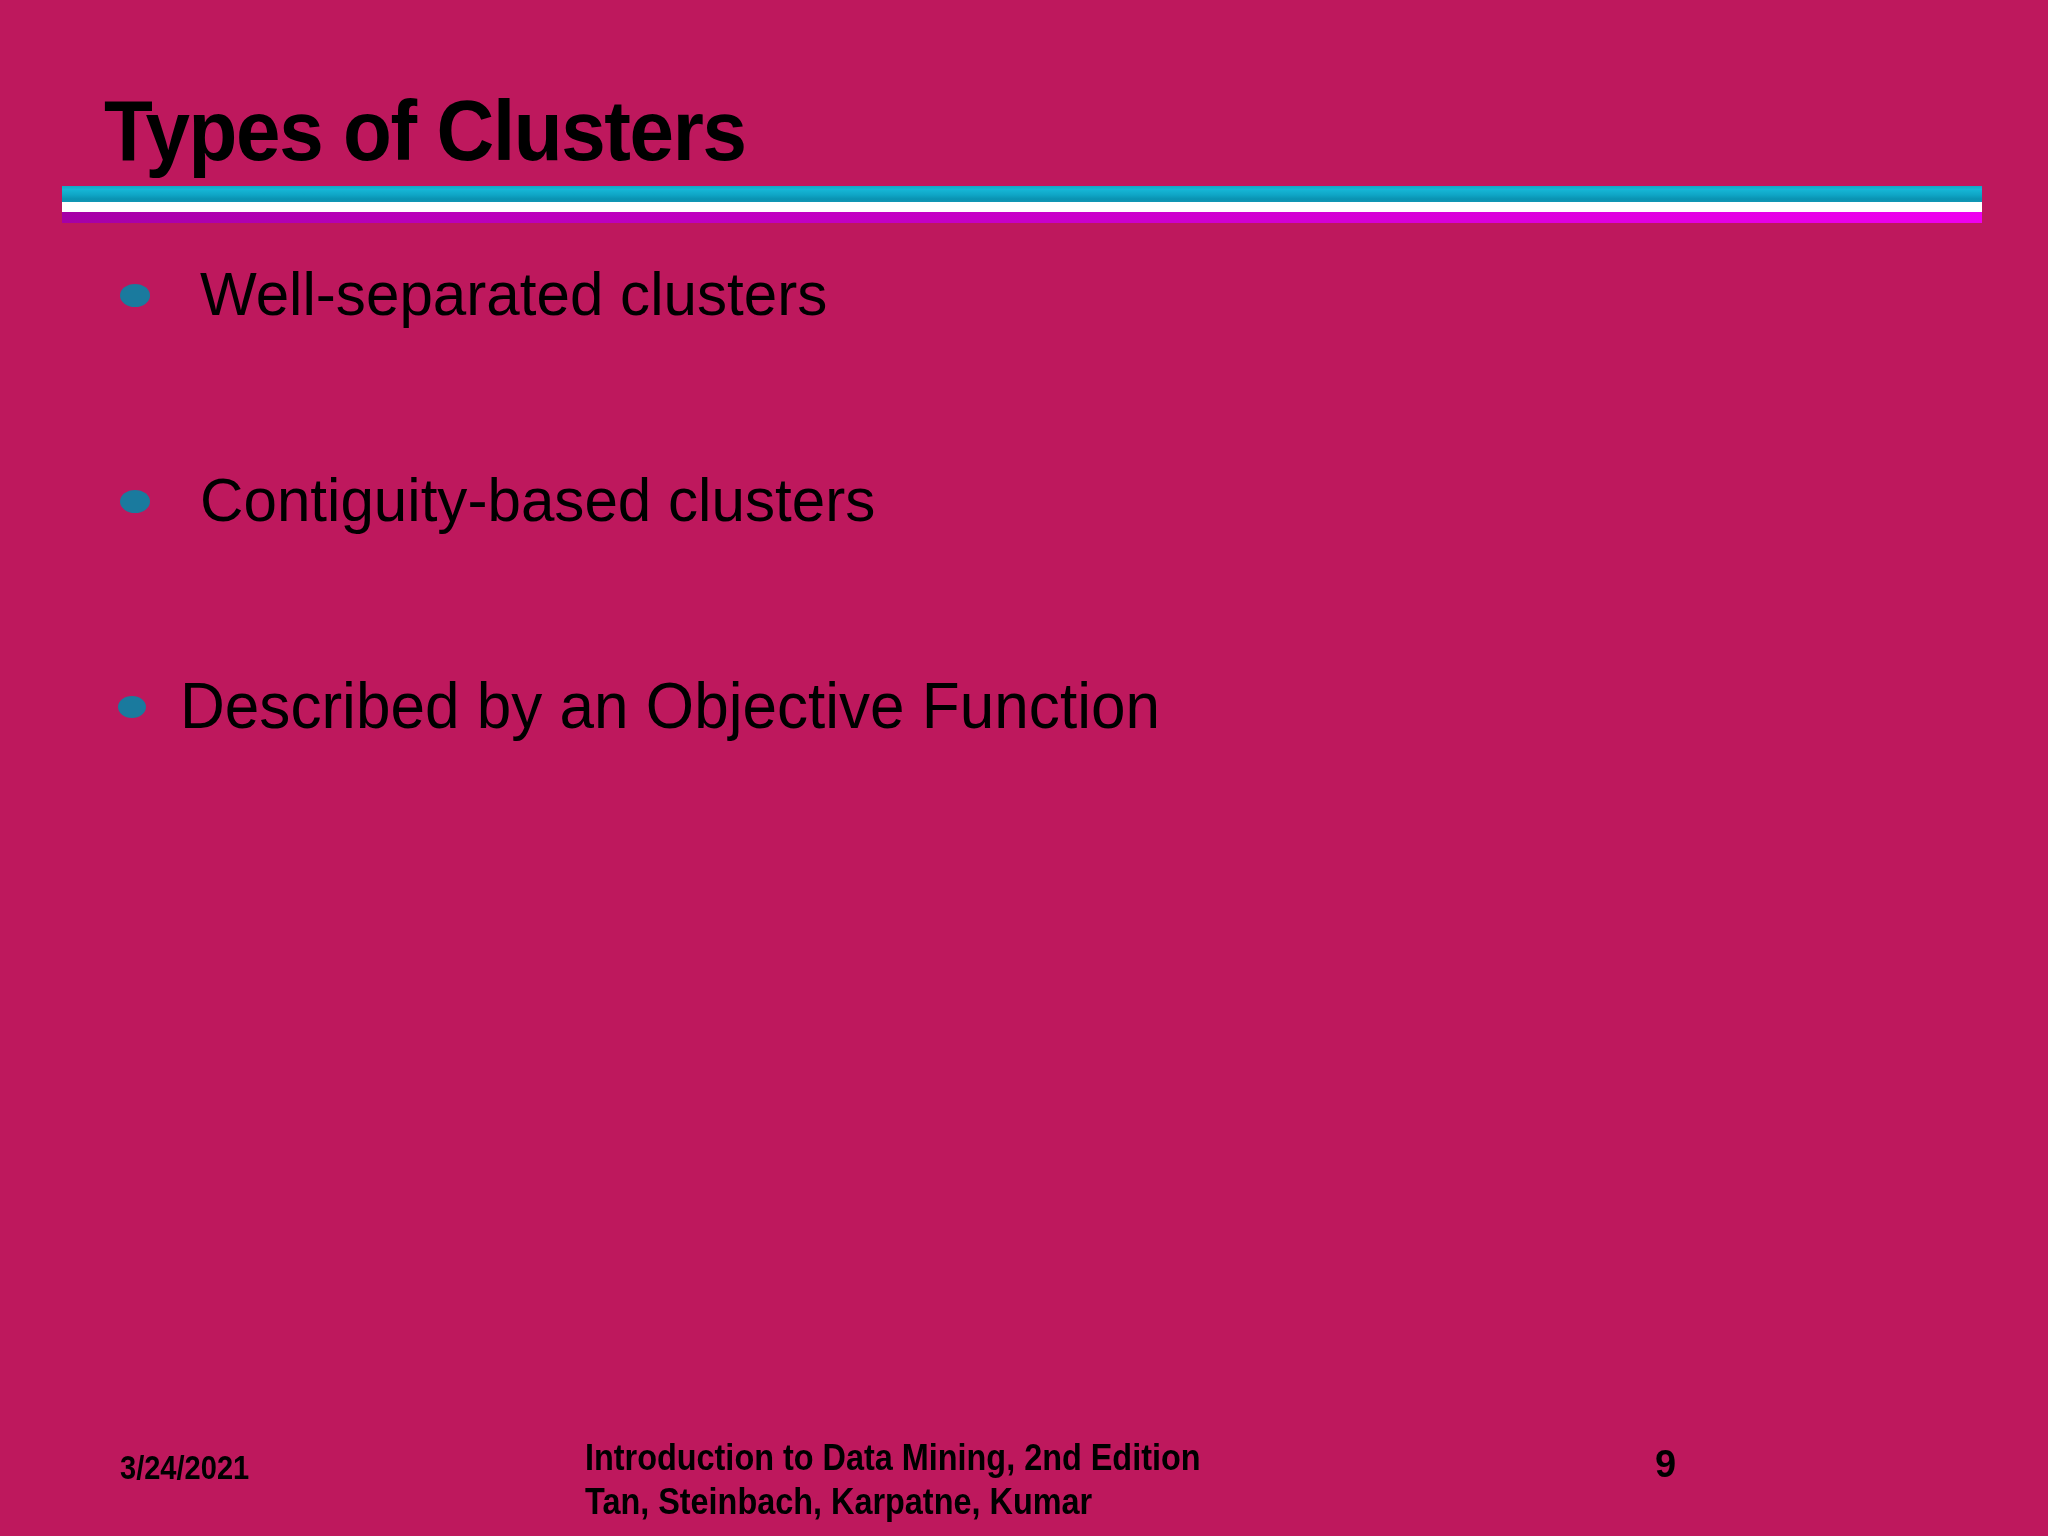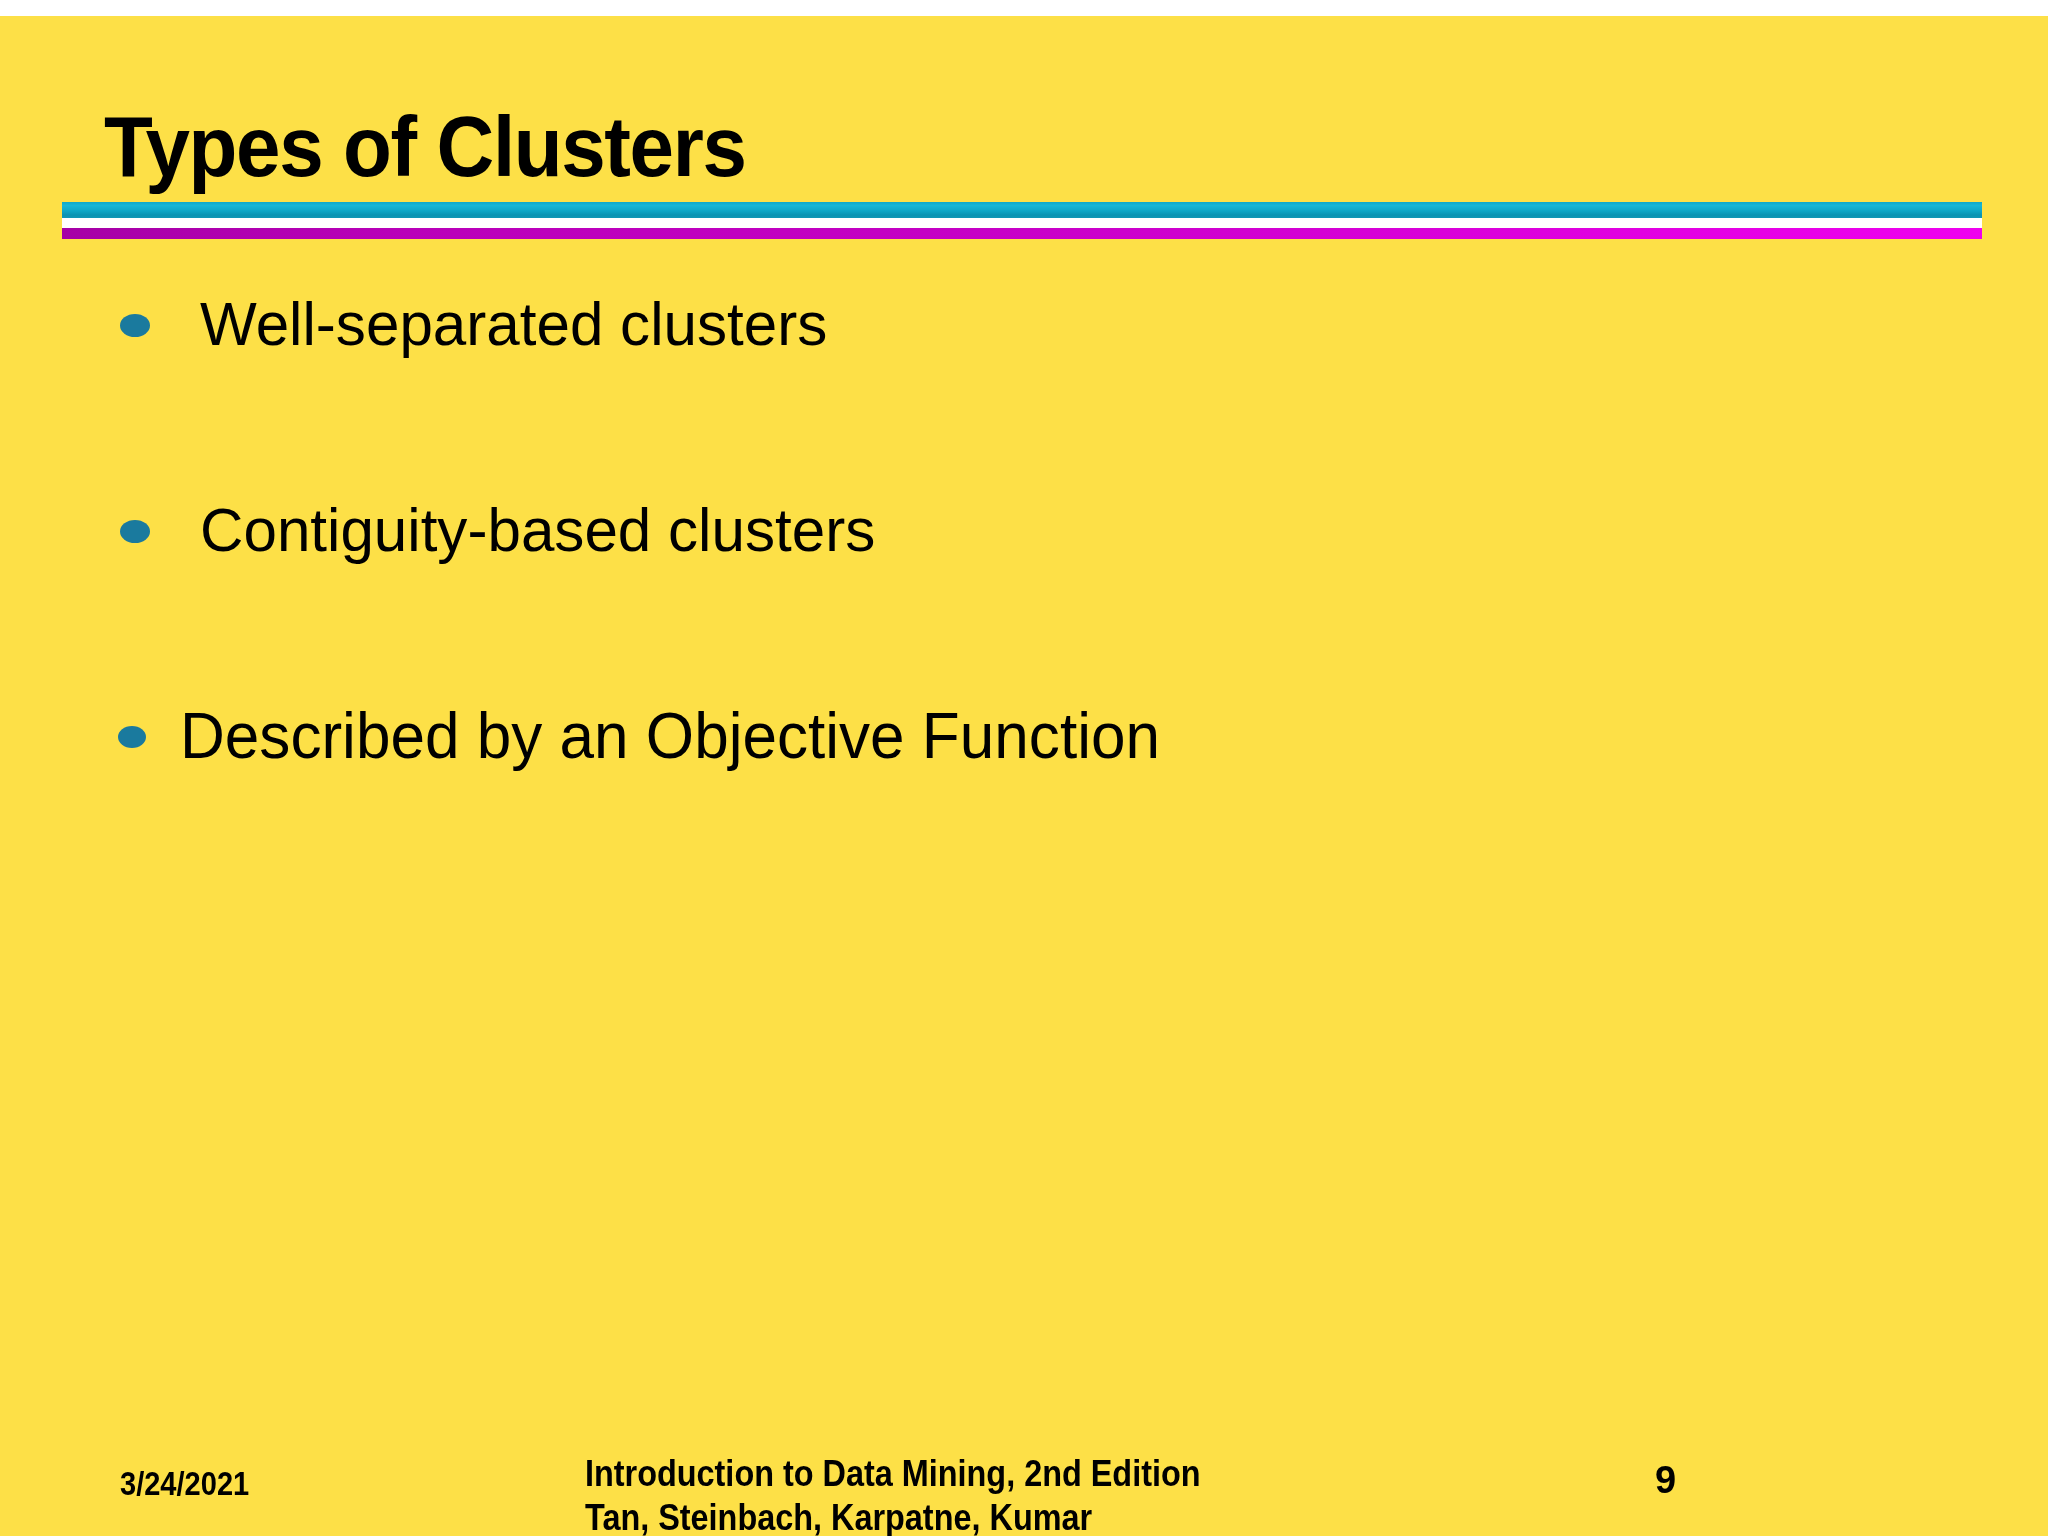--- a/index.html
+++ b/index.html
@@ -13,22 +13,21 @@
     height: 1536px;
     overflow: hidden;
     font-family: "Liberation Sans", sans-serif;
     color: #000000;
     position: relative;
   }
 
   .slide {
     position: absolute;
     inset: 0;
-    background: #fde047;
-    margin-top: 16px;
+    background: #be185d;
   }
 
   
   .slide-title {
     position: absolute;
     left: 104px;
     top: 24px;
     width: 1870px;
     font-family: "Liberation Sans", sans-serif;
     font-weight: bold;
@@ -70,21 +69,21 @@
         #b900b9 18%,
         #c400c4 45%,
         #d900d9 72%,
         #ef00ef 100%);
   }
 
   
   .bullets {
     position: absolute;
     left: 0;
-    top: 262px;
+    top: 248px;
     width: 1627px;
   }
   .bullet-row {
     position: relative;
     height: 206px;
   }
   .bullet-row.last {
     height: 206px;
     padding-left: 16px;
   }

